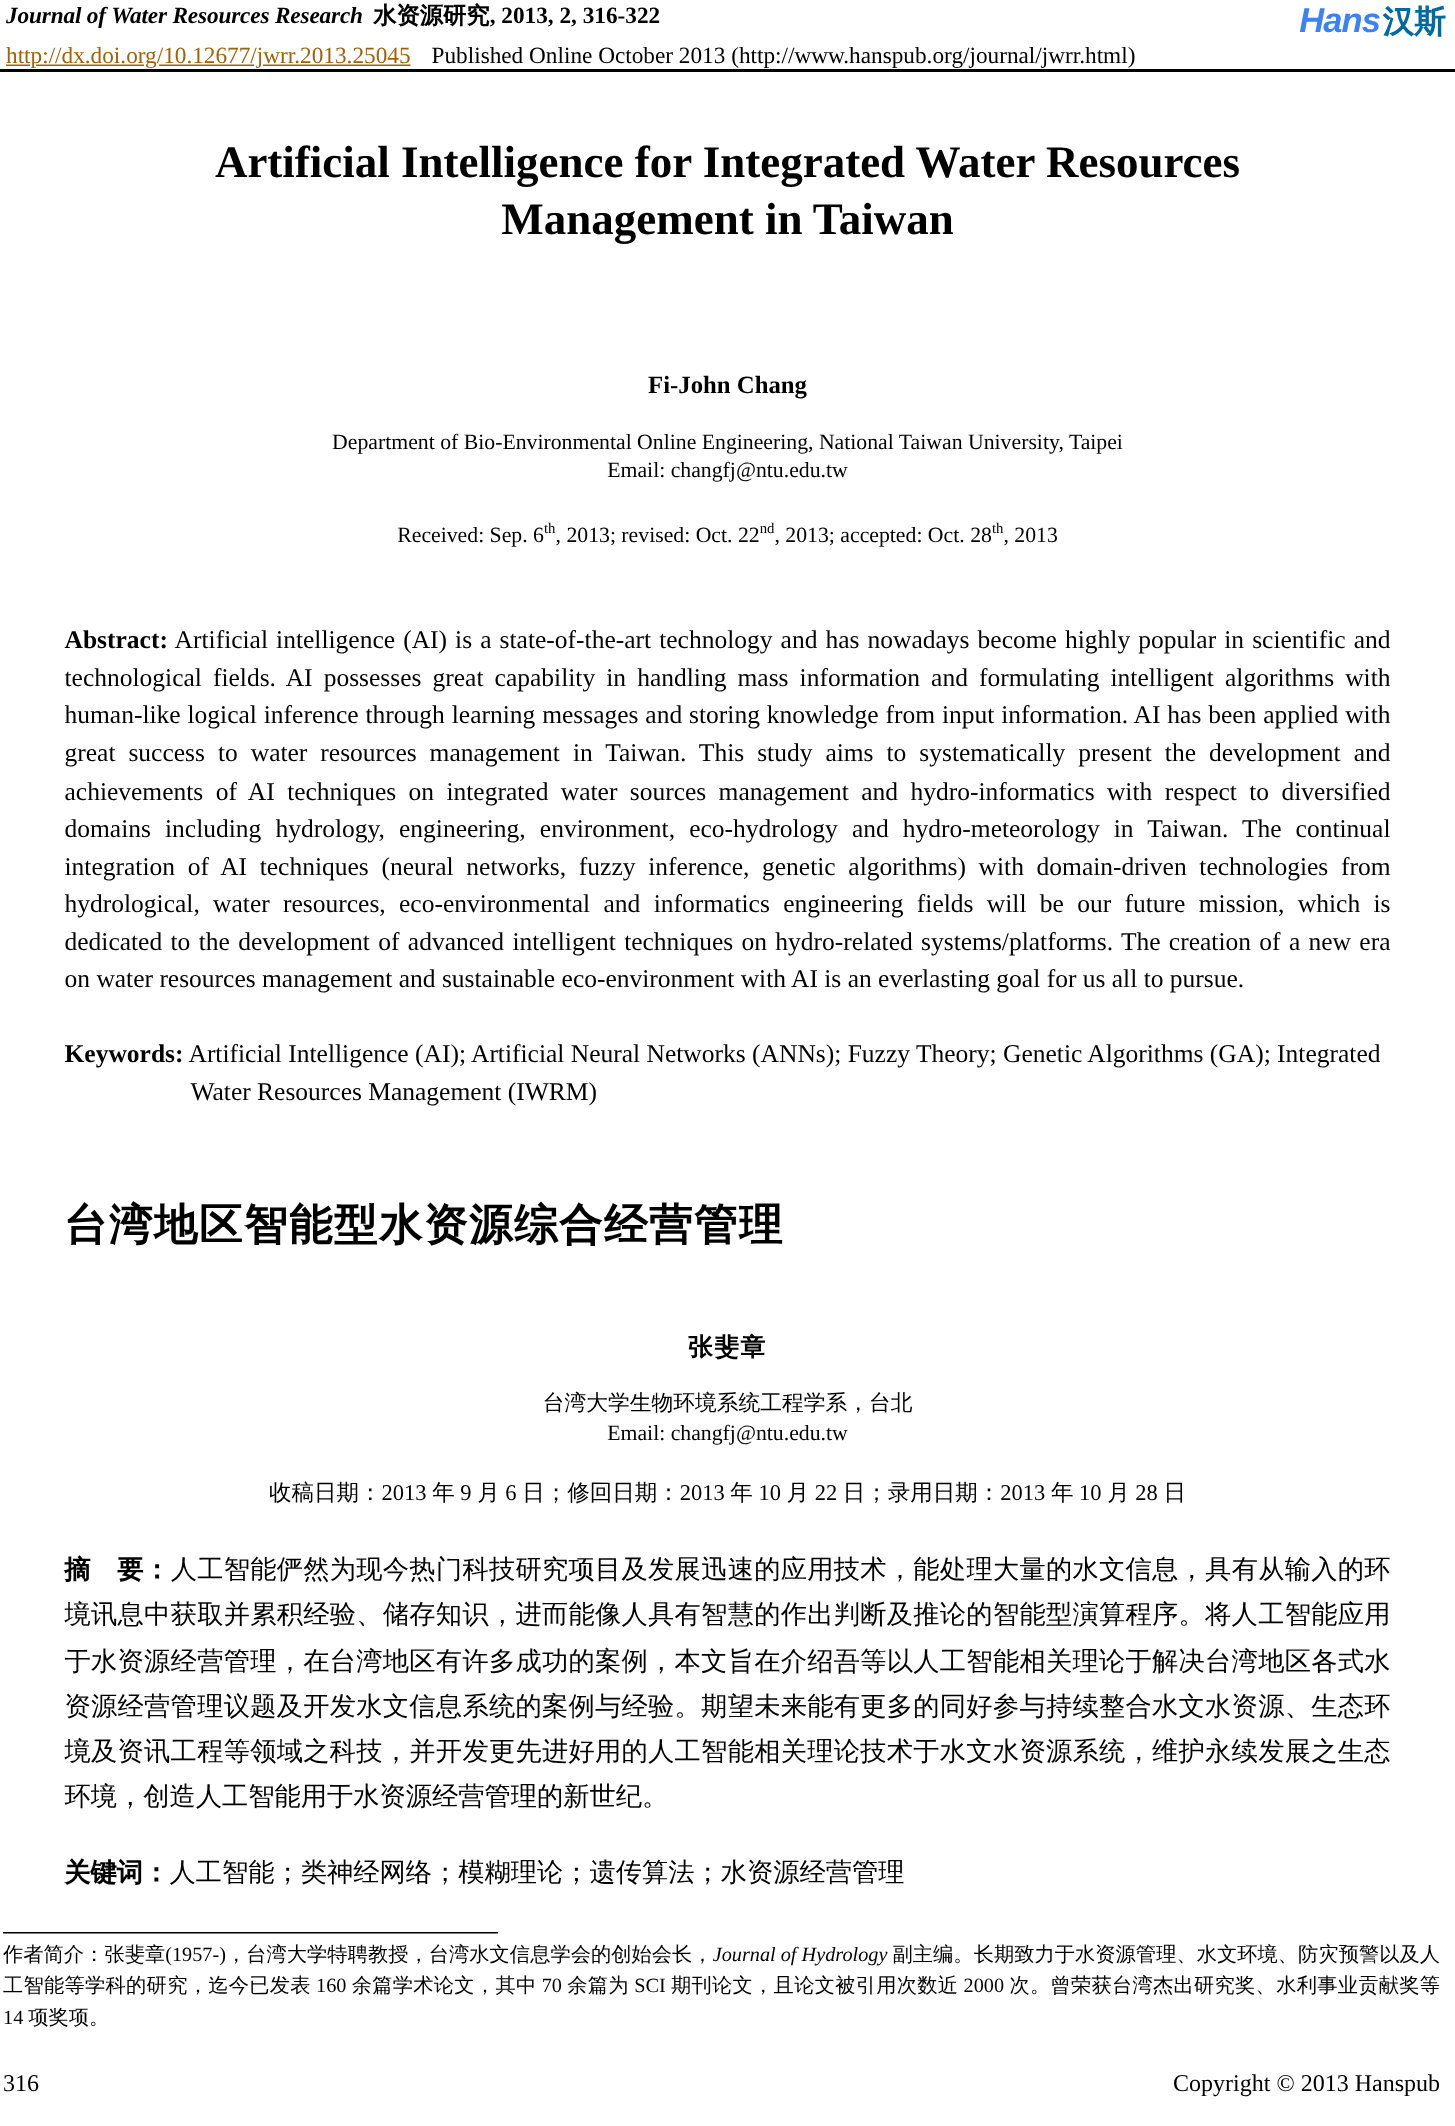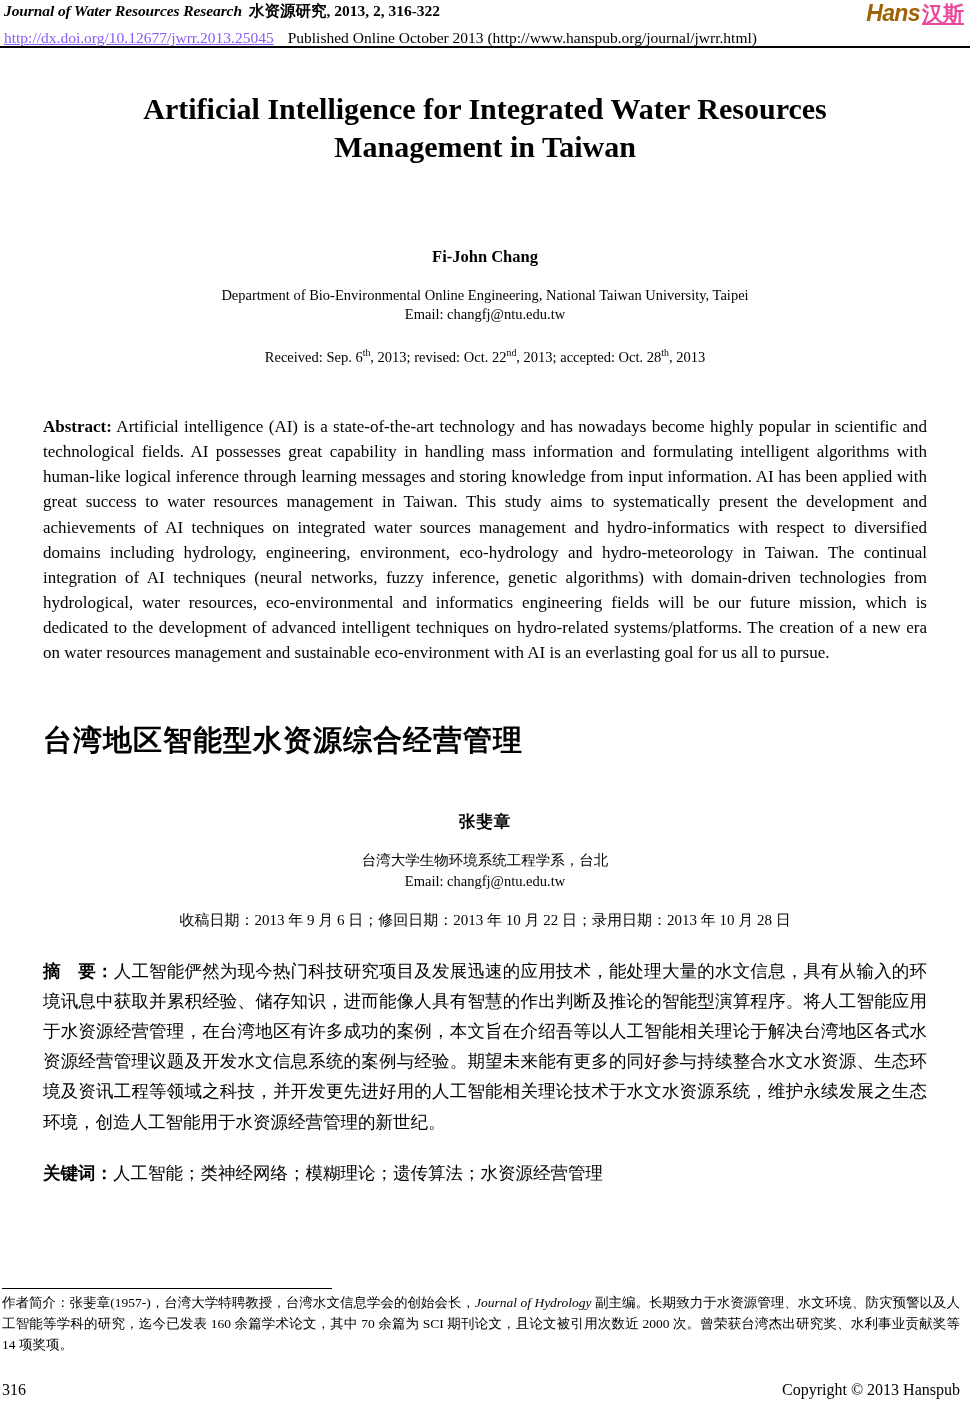--- a/index.html
+++ b/index.html
@@ -56,43 +56,42 @@
     font-style: normal;
   }
   .logo {
     display: flex;
     align-items: baseline;
     white-space: nowrap;
     margin-top: -1px;
     margin-right: 2px;
   }
   .logo-hans {
-    color: #a16207;
+    color: #3b82f6;
     font-family: "Liberation Sans", sans-serif;
     font-weight: bold;
     font-style: italic;
     font-size: 23px;
     letter-spacing: -0.6px;
   }
   .logo-cn {
-    color: #ec4899;
+    color: #0369a1;
     font-family: "Liberation Sans", sans-serif;
     font-weight: bold;
     font-size: 21px;
     margin-left: 2px;
-    text-decoration: underline;
   }
   .masthead-row2 {
     margin-top: 2px;
     font-size: 15.5px;
     line-height: 1.15;
     white-space: nowrap;
   }
   .doi-link {
-    color: #8b5cf6;
+    color: #a16207;
     text-decoration: underline;
   }
   .pub-online {
     margin-left: 14px;
   }
   .rule-top {
     position: absolute;
     left: 0;
     top: 46px;
     width: 970px;
@@ -266,20 +265,21 @@
 
     <div class="affil-en">
       <div>Department of Bio-Environmental Online Engineering, National Taiwan University, Taipei</div>
       <div>Email: changfj@ntu.edu.tw</div>
     </div>
 
     <div class="dates-en"><span>Received: Sep. 6</span><sup>th</sup><span>, 2013; revised: Oct. 22</span><sup>nd</sup><span>, 2013; accepted: Oct. 28</span><sup>th</sup><span>, 2013</span></div>
 
     <p class="abstract"><b>Abstract:</b><span> Artificial intelligence (AI) is a state-of-the-art technology and has nowadays become highly popular in scientific and technological fields. AI possesses great capability in handling mass information and formulating intelligent algorithms with human-like logical inference through learning messages and storing knowledge from input information. AI has been applied with great success to water resources management in Taiwan. This study aims to systematically present the development and achievements of AI techniques on integrated water sources management and hydro-informatics with respect to diversified domains including hydrology, engineering, environment, eco-hydrology and hydro-meteorology in Taiwan. The continual integration of AI techniques (neural networks, fuzzy inference, genetic algorithms) with domain-driven technologies from hydrological, water resources, eco-environmental and informatics engineering fields will be our future mission, which is dedicated to the development of advanced intelligent techniques on hydro-related systems/platforms. The creation of a new era on water resources management and sustainable eco-environment with AI is an everlasting goal for us all to pursue.</span></p>
 
+    <p class="kw"><b>Keywords:</b><span> Artificial Intelligence (AI); Artificial Neural Networks (ANNs); Fuzzy Theory; Genetic Algorithms (GA); Integrated Water Resources Management (IWRM)</span></p>
 
     <h2 class="title-cn">台湾地区智能型水资源综合经营管理</h2>
 
     <div class="author-cn">张斐章</div>
 
     <div class="affil-cn">
       <div>台湾大学生物环境系统工程学系，台北</div>
       <div>Email: changfj@ntu.edu.tw</div>
     </div>
 

